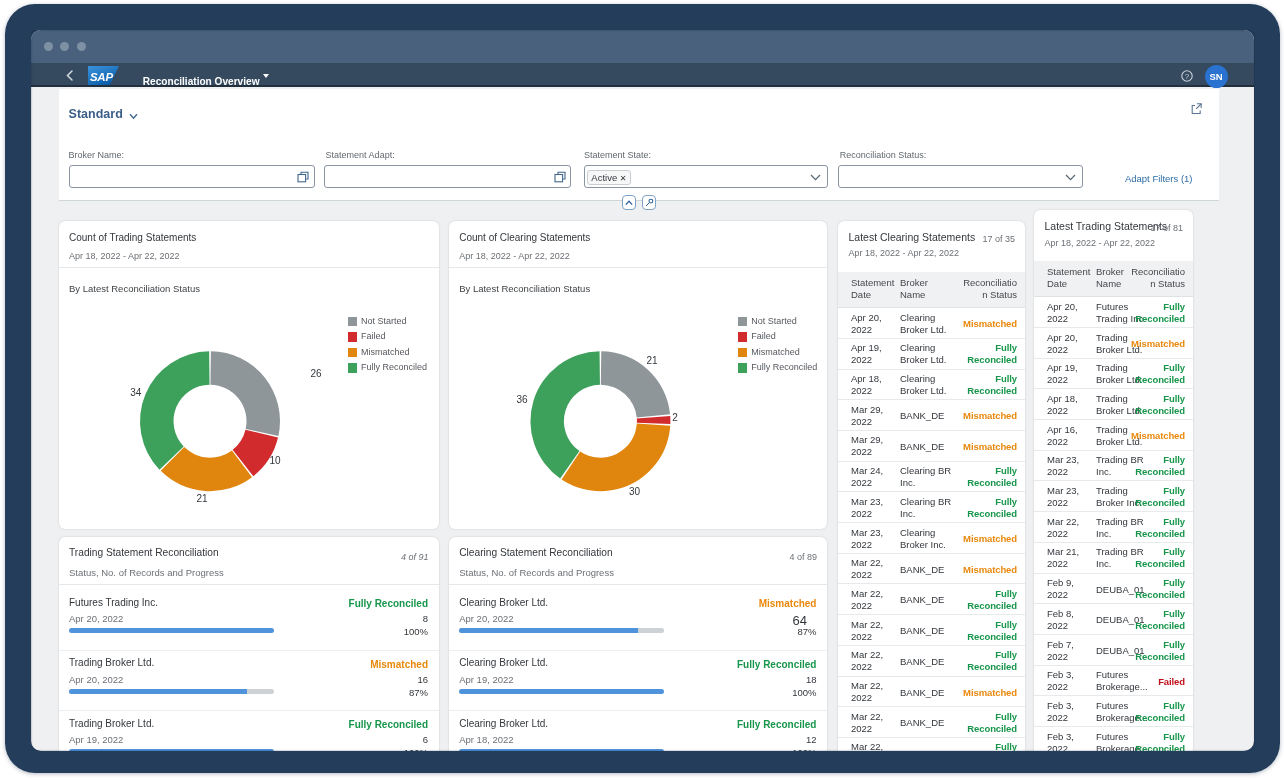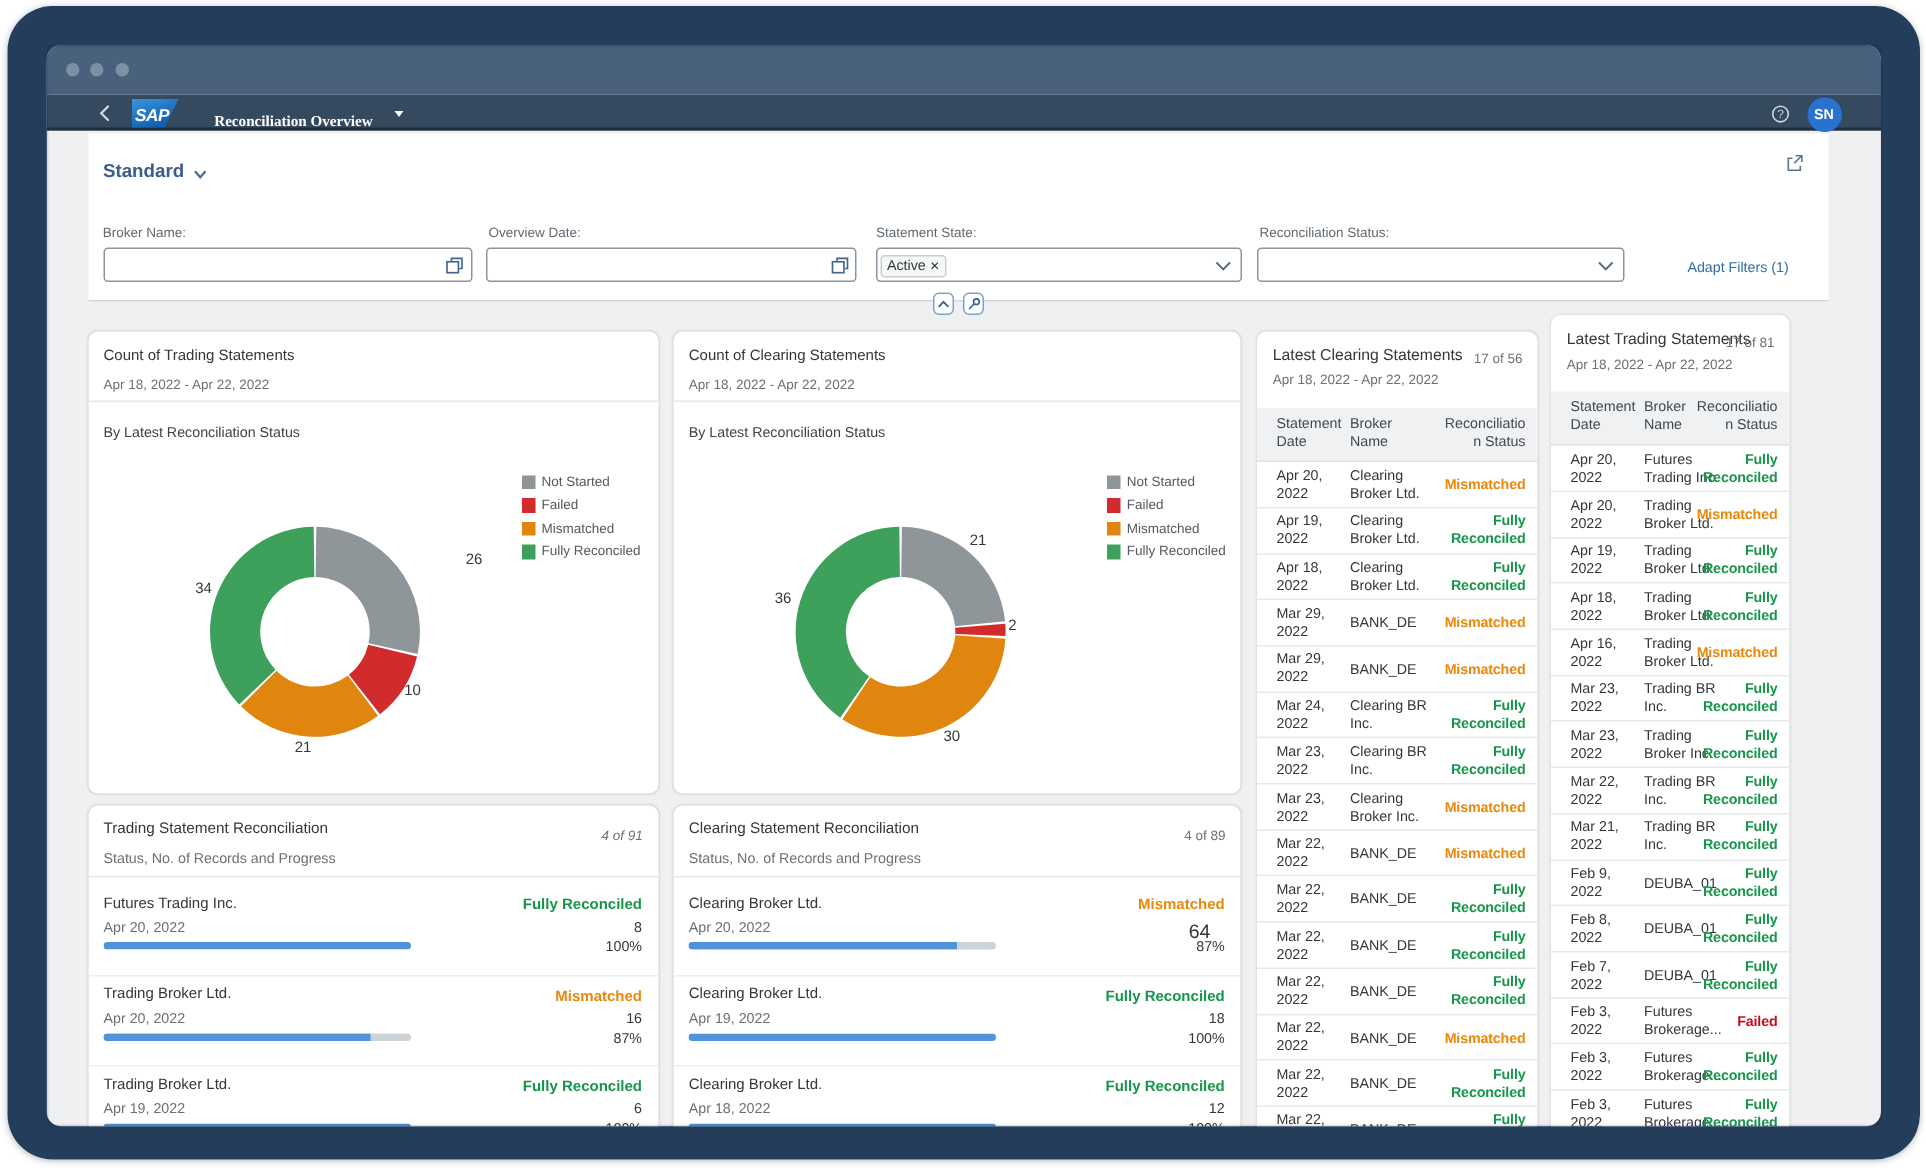--- a/index.html
+++ b/index.html
@@ -39,41 +39,41 @@
 <svg class="abs" style="left:56.5px;top:35.5px;" width="31" height="19.5" viewBox="0 0 31 19.5">
 <defs>
         <linearGradient id="sapg" x1="0" y1="0" x2="0.6" y2="1">
           <stop offset="0" stop-color="#3b93dc"></stop>
           <stop offset="1" stop-color="#0c5da9"></stop>
         </linearGradient>
       </defs>
 <polygon points="0,0 31,0 21.5,19.5 0,19.5" fill="url(#sapg)"></polygon>
 <text x="2" y="14.5" font-size="11.5" font-weight="bold" font-style="italic" fill="#fff" font-family="Liberation Sans,sans-serif" letter-spacing="-0.3">SAP</text>
 </svg>
-<div class="abs" style="left:111.8px;top:46px;font-size:10.1px;font-weight:bold;color:#fff;z-index:6;font-family:Liberation Serif, serif;">Reconciliation Overview</div>
+<div class="abs" style="left:111.8px;top:46px;font-size:10.1px;font-weight:bold;color:#fff;z-index:6;">Reconciliation Overview</div>
 <div class="abs" style="left:231.5px;top:43.5px;width:0;height:0;border-left:3.5px solid transparent;border-right:3.5px solid transparent;border-top:4.5px solid #fff;z-index:6;"></div>
 <svg class="abs" style="left:1150px;top:39.5px;z-index:6" width="12" height="12" viewBox="0 0 12 12">
       <circle cx="6" cy="6" r="5.2" fill="none" stroke="#ccd4dd" stroke-width="1.1"></circle>
       <text x="6" y="8.8" text-anchor="middle" font-size="8" fill="#ccd4dd" font-family="Liberation Sans,sans-serif">?</text>
     </svg>
 <div class="abs" style="left:1173.5px;top:34.5px;width:23px;height:23px;border-radius:50%;background:#2a72d0;z-index:6;color:#fff;font-size:9.5px;font-weight:bold;text-align:center;line-height:23px;">SN</div>
 <div class="filterband"></div>
 <div class="abs" style="left:37.6px;top:77px;font-size:12.5px;font-weight:bold;color:#3b5e88;">Standard</div>
 <svg class="abs" style="left:97.5px;top:83px;" width="9" height="7" viewBox="0 0 9 7">
       <path d="M1 1.2 L4.5 5.2 L8 1.2" fill="none" stroke="#46698e" stroke-width="1.4"></path>
     </svg>
 <svg class="abs" style="left:1159px;top:72px;" width="13" height="13" viewBox="0 0 13 13">
       <g stroke="#5b7693" stroke-width="1.1" fill="none">
         <path d="M5 3.5 H2.2 V11.5 H10.2 V8.5"></path>
         <path d="M7 1.8 H11.2 V6"></path>
         <path d="M11 2 L6.2 6.8"></path>
       </g>
     </svg>
 <div class="lbl" style="left:37.5px;top:120px;">Broker Name:</div>
-<div class="lbl" style="left:294.6px;top:120px;">Overview Date:</div>
+<div class="lbl" style="left:294.6px;top:120px;">Statement Adapt:</div>
 <div class="lbl" style="left:553.0px;top:120px;">Statement State:</div>
 <div class="lbl" style="left:808.7px;top:120px;">Reconciliation Status:</div>
 <div class="inp" style="left:37.5px;width:246px;"></div>
 <div class="inp" style="left:293px;width:247px;"></div>
 <div class="inp" style="left:552.6px;width:244px;"></div>
 <div class="inp" style="left:807px;width:245px;"></div>
 <svg class="abs" style="left:265.5px;top:140.5px;" width="12" height="12" viewBox="0 0 12 12">
       <g fill="none" stroke="#41678c" stroke-width="1.1">
         <path d="M4 3 V1.2 H11 V8 H9.2"></path>
         <rect x="1" y="3.5" width="7.6" height="7.3"></rect>
@@ -143,21 +143,21 @@
 <div class="abs" style="left:227px;top:338px;width:20px;text-align:center;font-size:10px;color:#33373c;z-index:3;margin-left:48px;">26</div>
 <div class="abs" style="left:234px;top:425px;width:20px;text-align:center;font-size:10px;color:#33373c;z-index:3;">10</div>
 <div class="abs" style="left:161px;top:462.5px;width:20px;text-align:center;font-size:10px;color:#33373c;z-index:3;">21</div>
 <div class="abs" style="left:94.7px;top:356.8px;width:20px;text-align:center;font-size:10px;color:#33373c;z-index:3;">34</div>
 <div class="abs" style="left:611px;top:325px;width:20px;text-align:center;font-size:10px;color:#33373c;z-index:3;">21</div>
 <div class="abs" style="left:634px;top:382px;width:20px;text-align:center;font-size:10px;color:#33373c;z-index:3;">2</div>
 <div class="abs" style="left:593.5px;top:456px;width:20px;text-align:center;font-size:10px;color:#33373c;z-index:3;">30</div>
 <div class="abs" style="left:481px;top:364px;width:20px;text-align:center;font-size:10px;color:#33373c;z-index:3;">36</div>
 <div class="card" style="left:807px;top:190.9px;width:187px;height:560px;">
 <div class="ct" style="top:10px;">Latest Clearing Statements</div>
-<div class="cnt">17 of 56</div>
+<div class="cnt">17 of 35</div>
 <div class="cs" style="font-size:9px;top:27.5px;">Apr 18, 2022 - Apr 22, 2022</div>
 <div class="abs" style="left:0;top:50.8px;width:100%;height:36.5px;background:#f0f1f2;border-bottom:1px solid #dfe2e3;font-size:9.5px;color:#44484d;">
         <div class="abs" style="left:13px;top:5.5px;line-height:12px;">Statement<br>Date</div>
         <div class="abs" style="left:62px;top:5.5px;line-height:12px;">Broker<br>Name</div>
         <div class="abs" style="right:8px;top:5.5px;line-height:12px;text-align:right;">Reconciliatio<br>n Status</div>
       </div>
 <div class="trow" style="top:87.3px;height:30.7px;">
         <div class="tc1">Apr 20,<br>2022</div>
         <div class="tc2" style="">Clearing<br>Broker Ltd.</div>
         <div class="tc3 org one">Mismatched</div>

